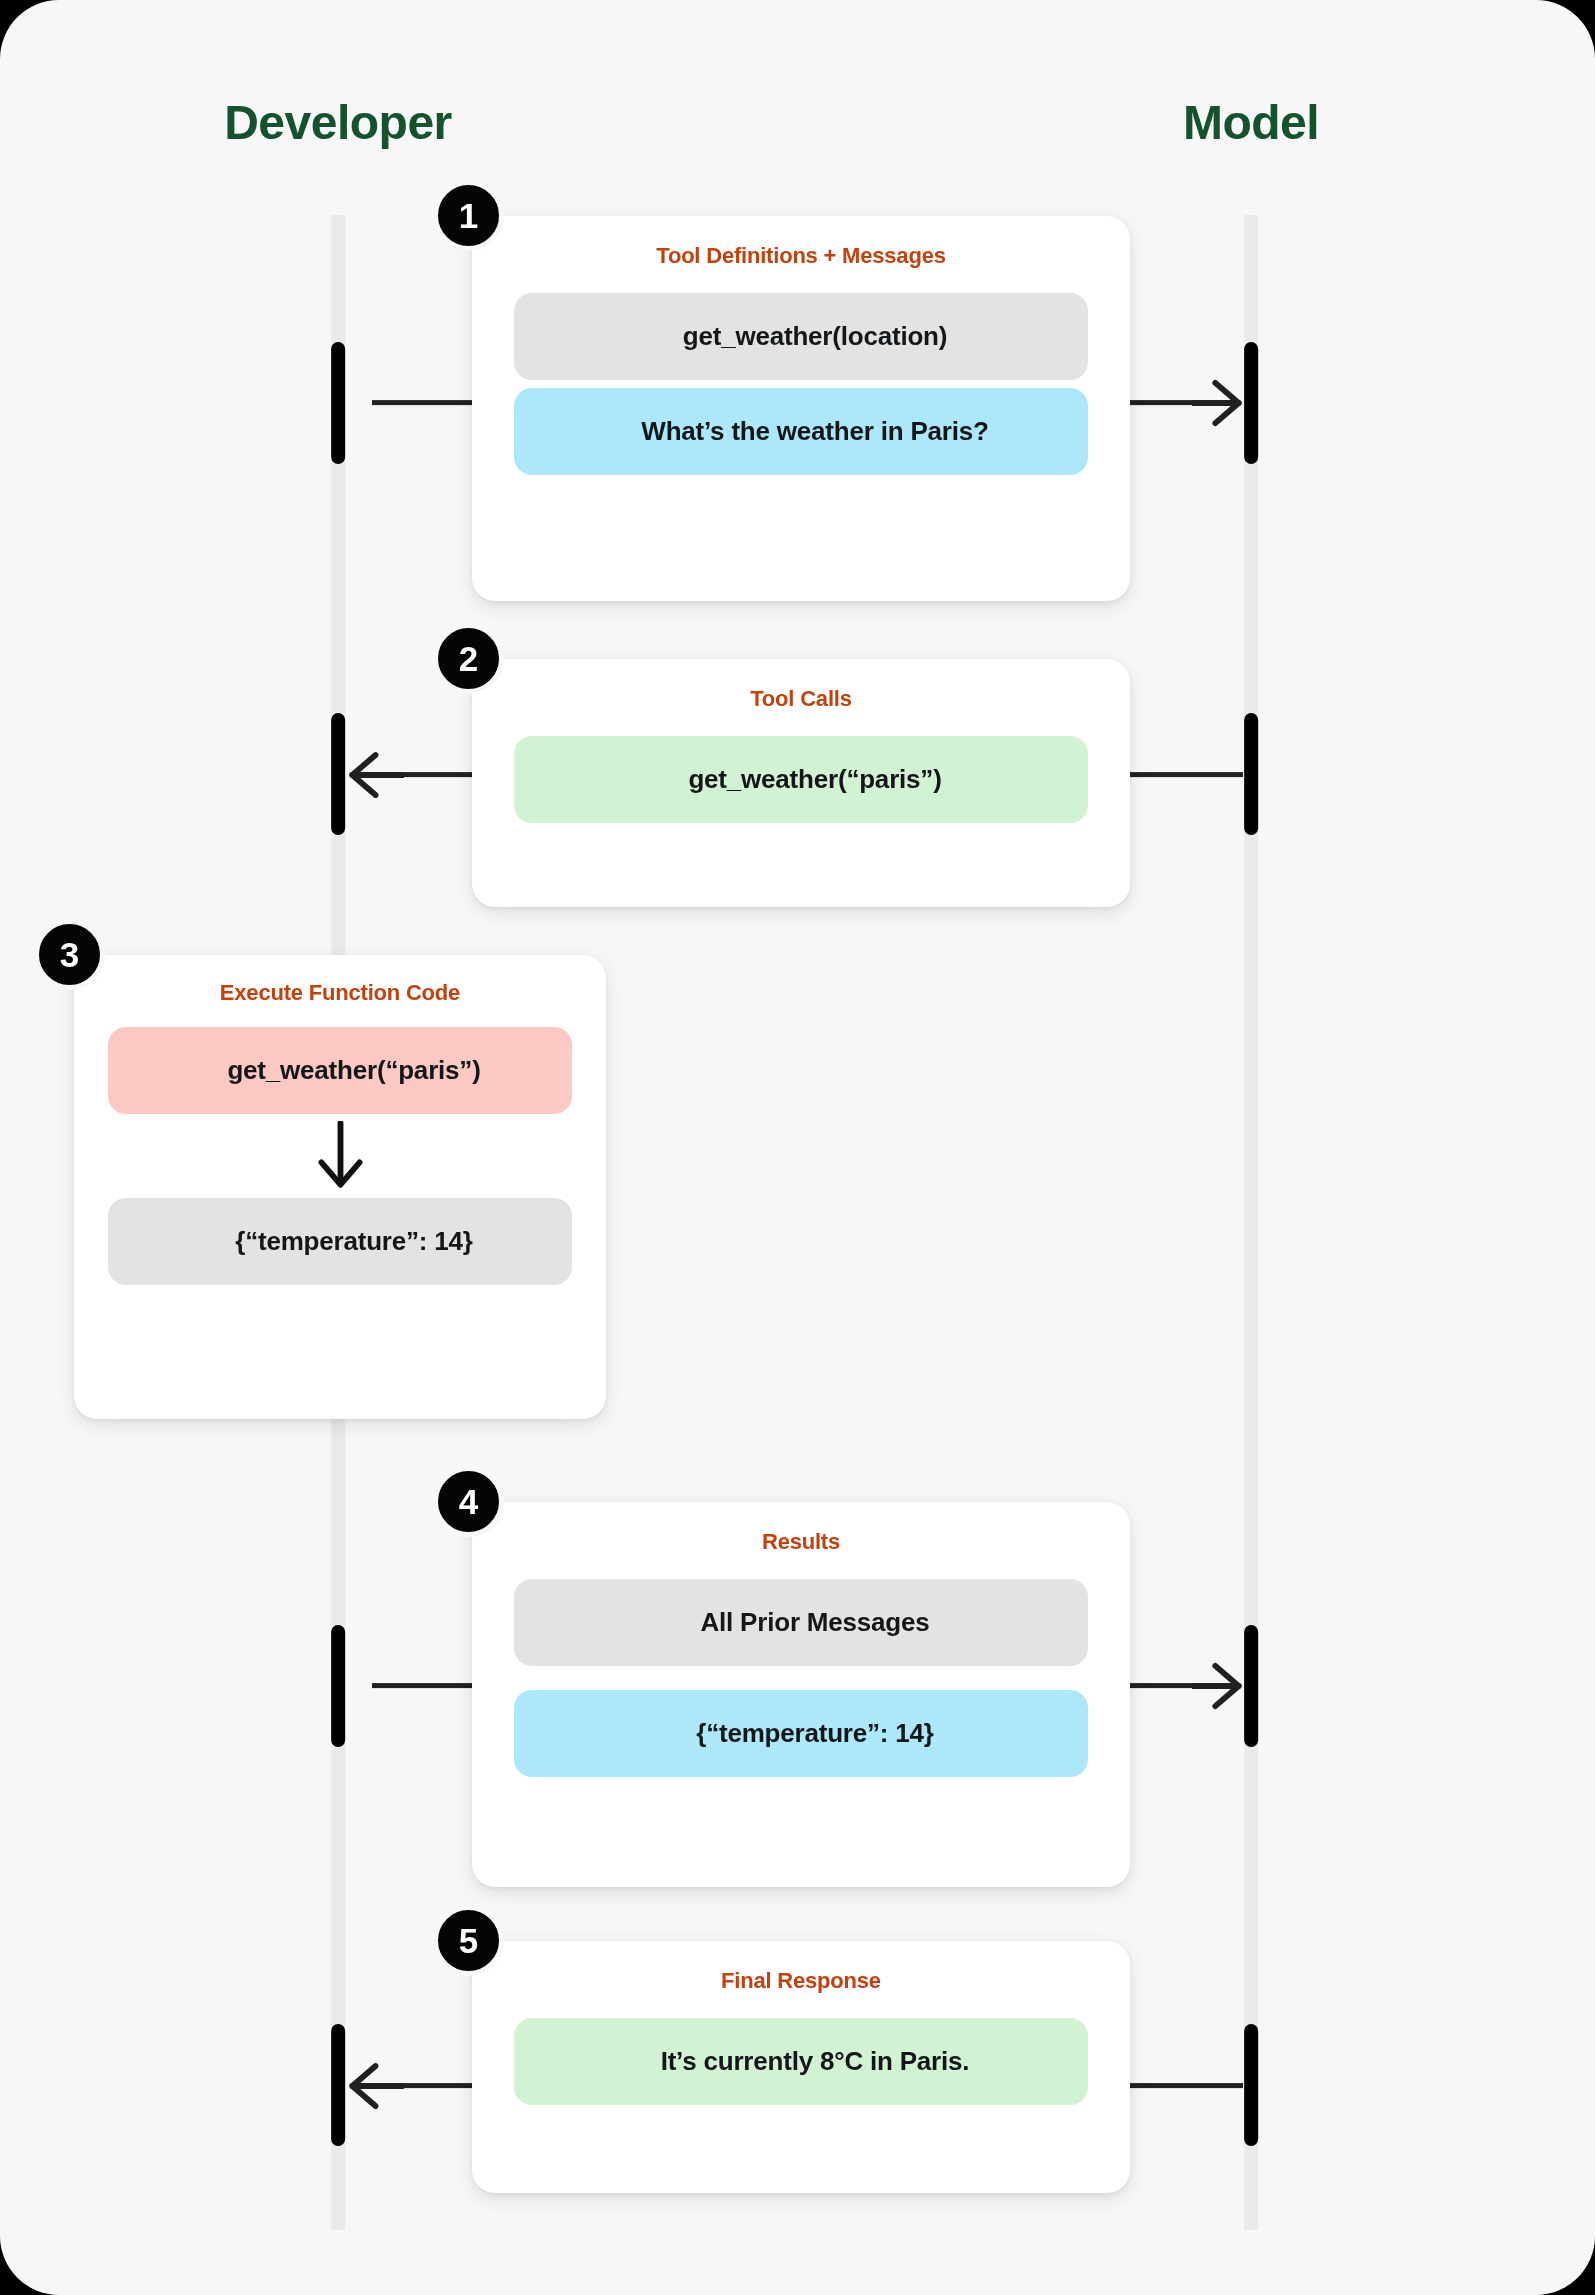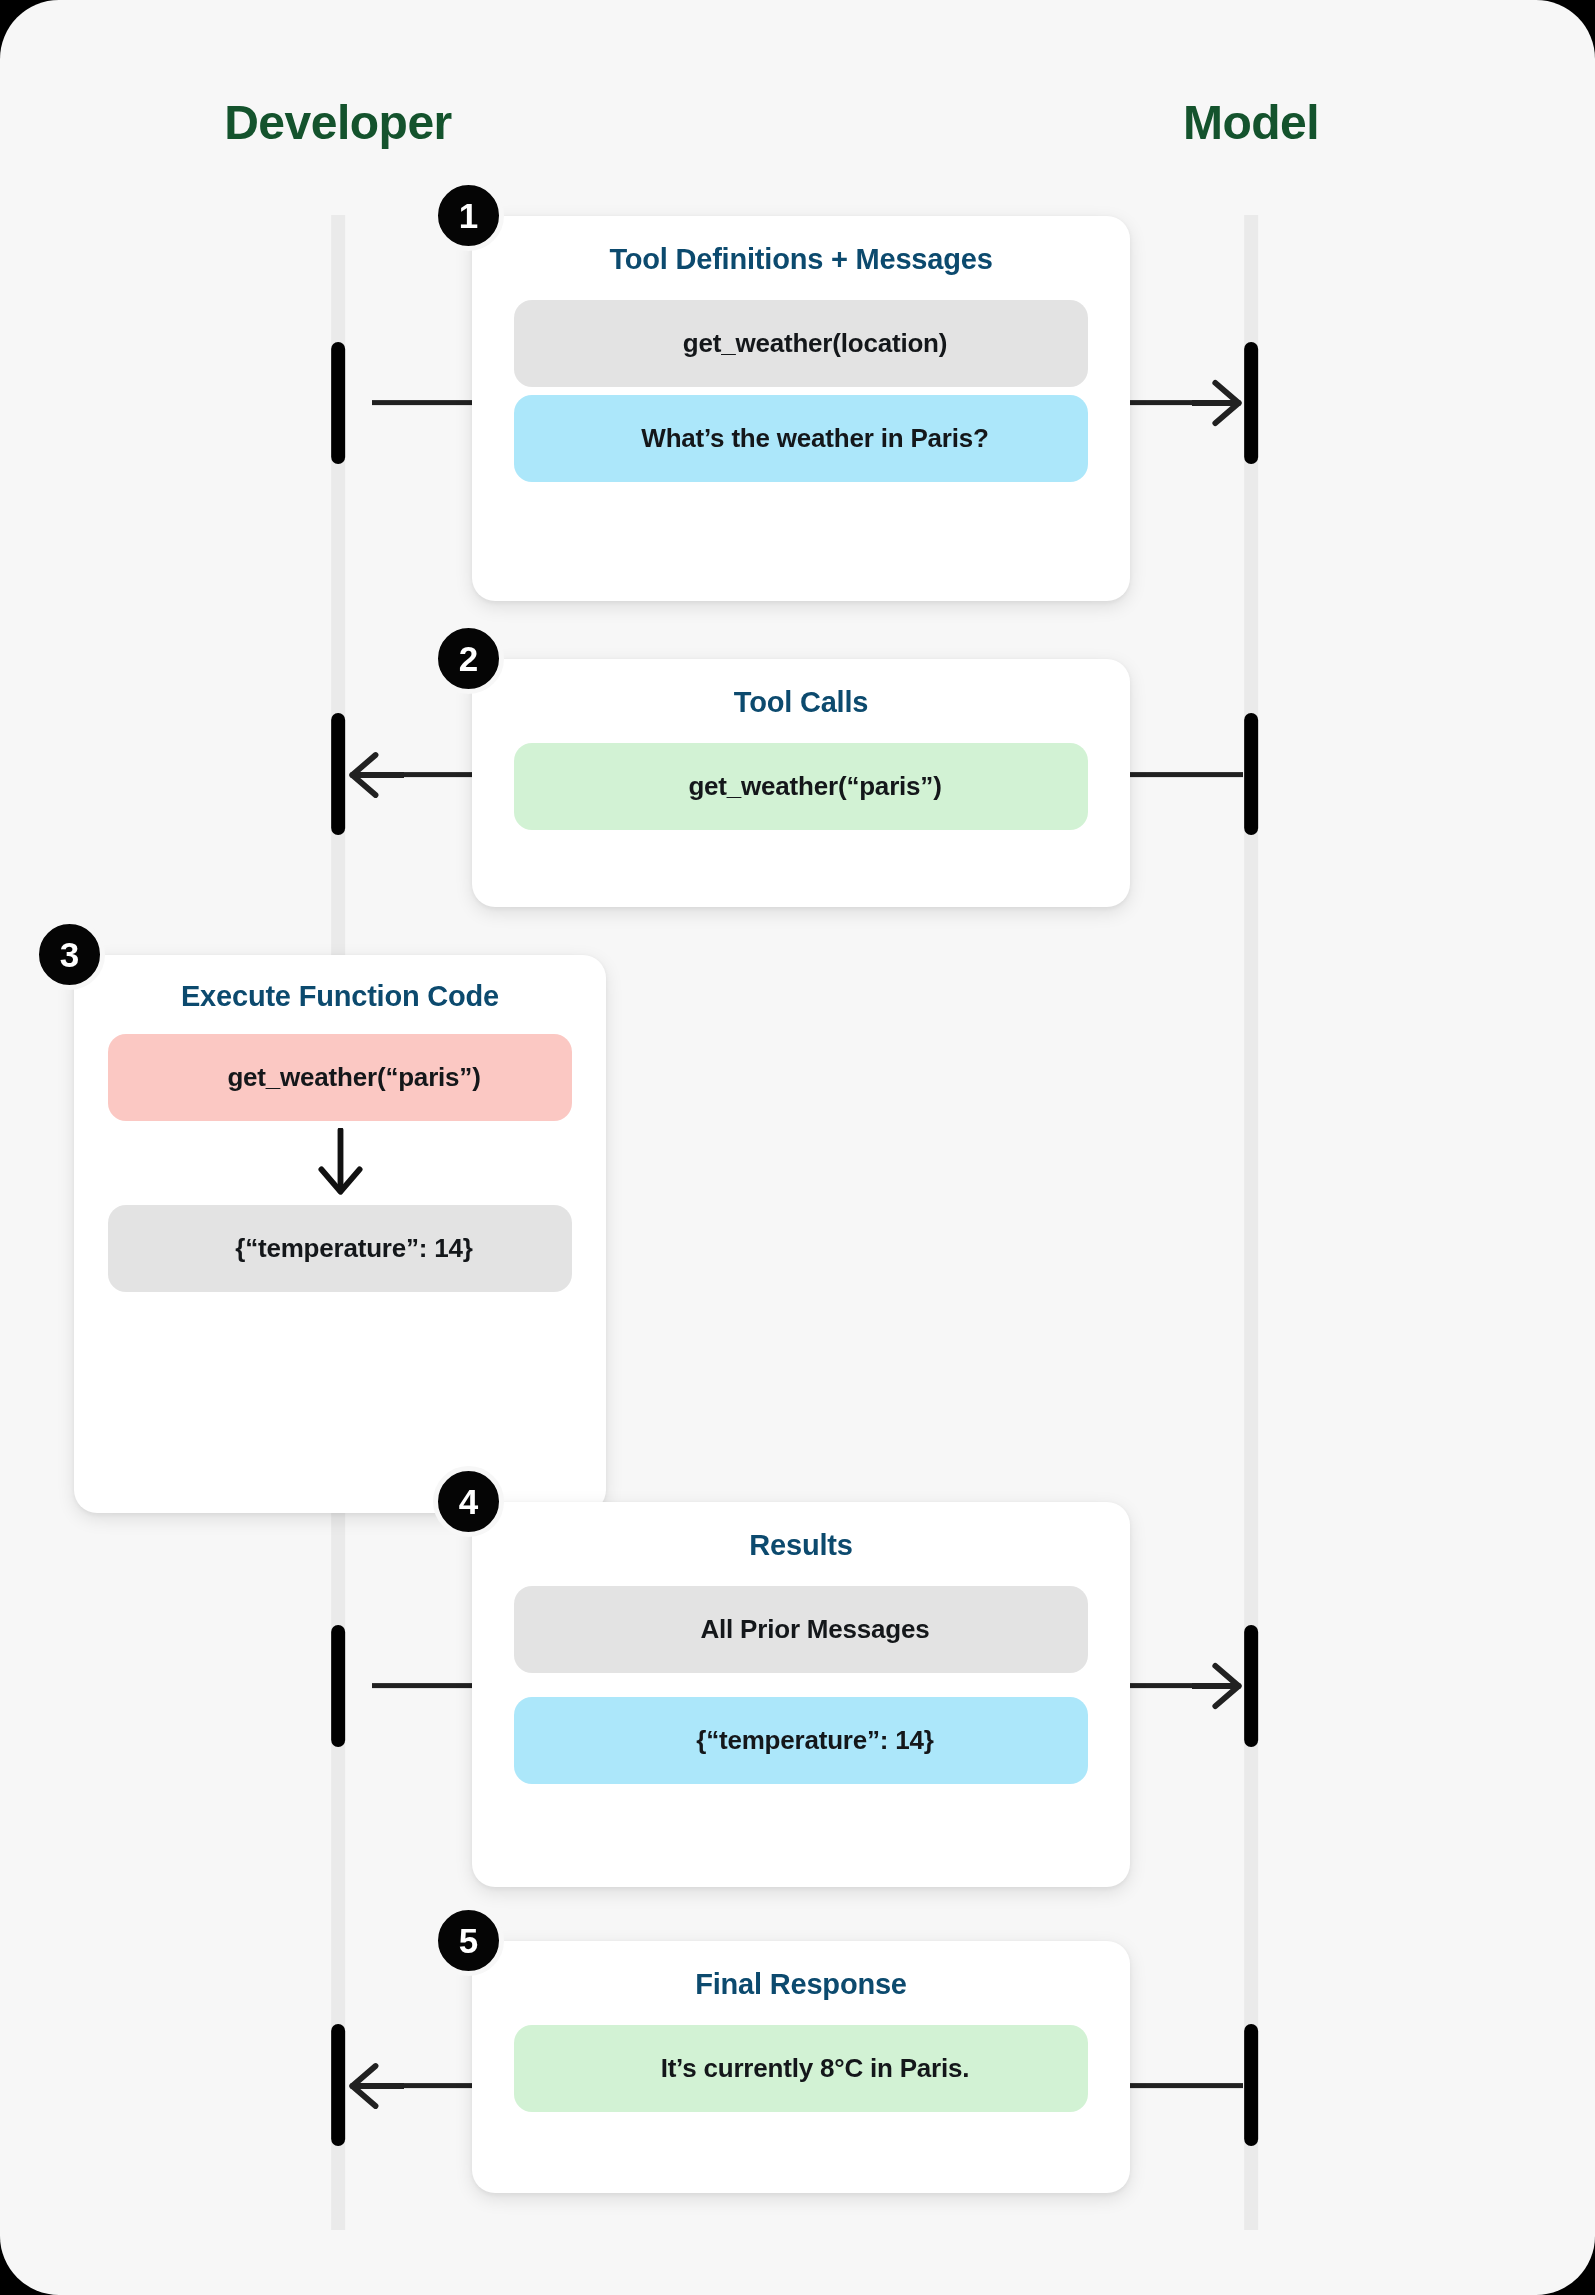--- a/index.html
+++ b/index.html
@@ -56,21 +56,21 @@
 
   
   .card {
     position:absolute;
     background:#FFFFFF;
     border-radius:23px;
     box-shadow:0 5.3px 18px rgba(0,0,0,0.10), 0 1.1px 4.2px rgba(0,0,0,0.05);
     display:flex; flex-direction:column; align-items:center;
   }
   .card-title {
-    font-size:29px; font-weight:700; color:#0c4a6e;
+    font-size:22px; font-weight:700; color:#c2410c;
     letter-spacing:-0.2px; white-space:nowrap;
     text-align:center;
   }
   .pill {
     display:flex; align-items:center; justify-content:center;
     border-radius:18px;
     font-size:26px; font-weight:700; color:#14171A;
     letter-spacing:-0.2px; white-space:nowrap;
     text-align:center;
     padding-left:28px;
@@ -182,21 +182,21 @@
     <div class="pill blue" style="margin-top:8px; width:574px; height:87px;">What’s the weather in Paris?</div>
   </div>
   <div class="badge" style="left:433px; top:180px;">1</div>
 
   <div class="card" style="left:472px; top:659px; width:658px; height:248px; padding:27.4px 34px 0;">
     <div class="card-title">Tool Calls</div>
     <div class="pill green" style="margin-top:24px; width:574px; height:87px;">get_weather(“paris”)</div>
   </div>
   <div class="badge" style="left:433px; top:623px;">2</div>
 
-  <div class="card" style="left:74px; top:955px; width:532px; height:558px; padding:25px 34px 0;">
+  <div class="card" style="left:74px; top:955px; width:532px; height:464px; padding:25px 34px 0;">
     <div class="card-title">Execute Function Code</div>
     <div class="pill pink" style="margin-top:21px; width:464px; height:87px;">get_weather(“paris”)</div>
     <div class="down-arrow" style="margin-top:7.4px; height:69px;">
       <svg width="51" height="69" viewBox="0 0 96 130">
         <path d="M48 4 L48 118" fill="none" stroke="#111111" stroke-width="11" stroke-linecap="round"></path>
         <path d="M12 78 L48 120 L84 78" fill="none" stroke="#111111" stroke-width="11" stroke-linecap="round" stroke-linejoin="round"></path>
       </svg>
     </div>
     <div class="pill grey" style="margin-top:7.4px; width:464px; height:87px;">{“temperature”: 14}</div>
   </div>

